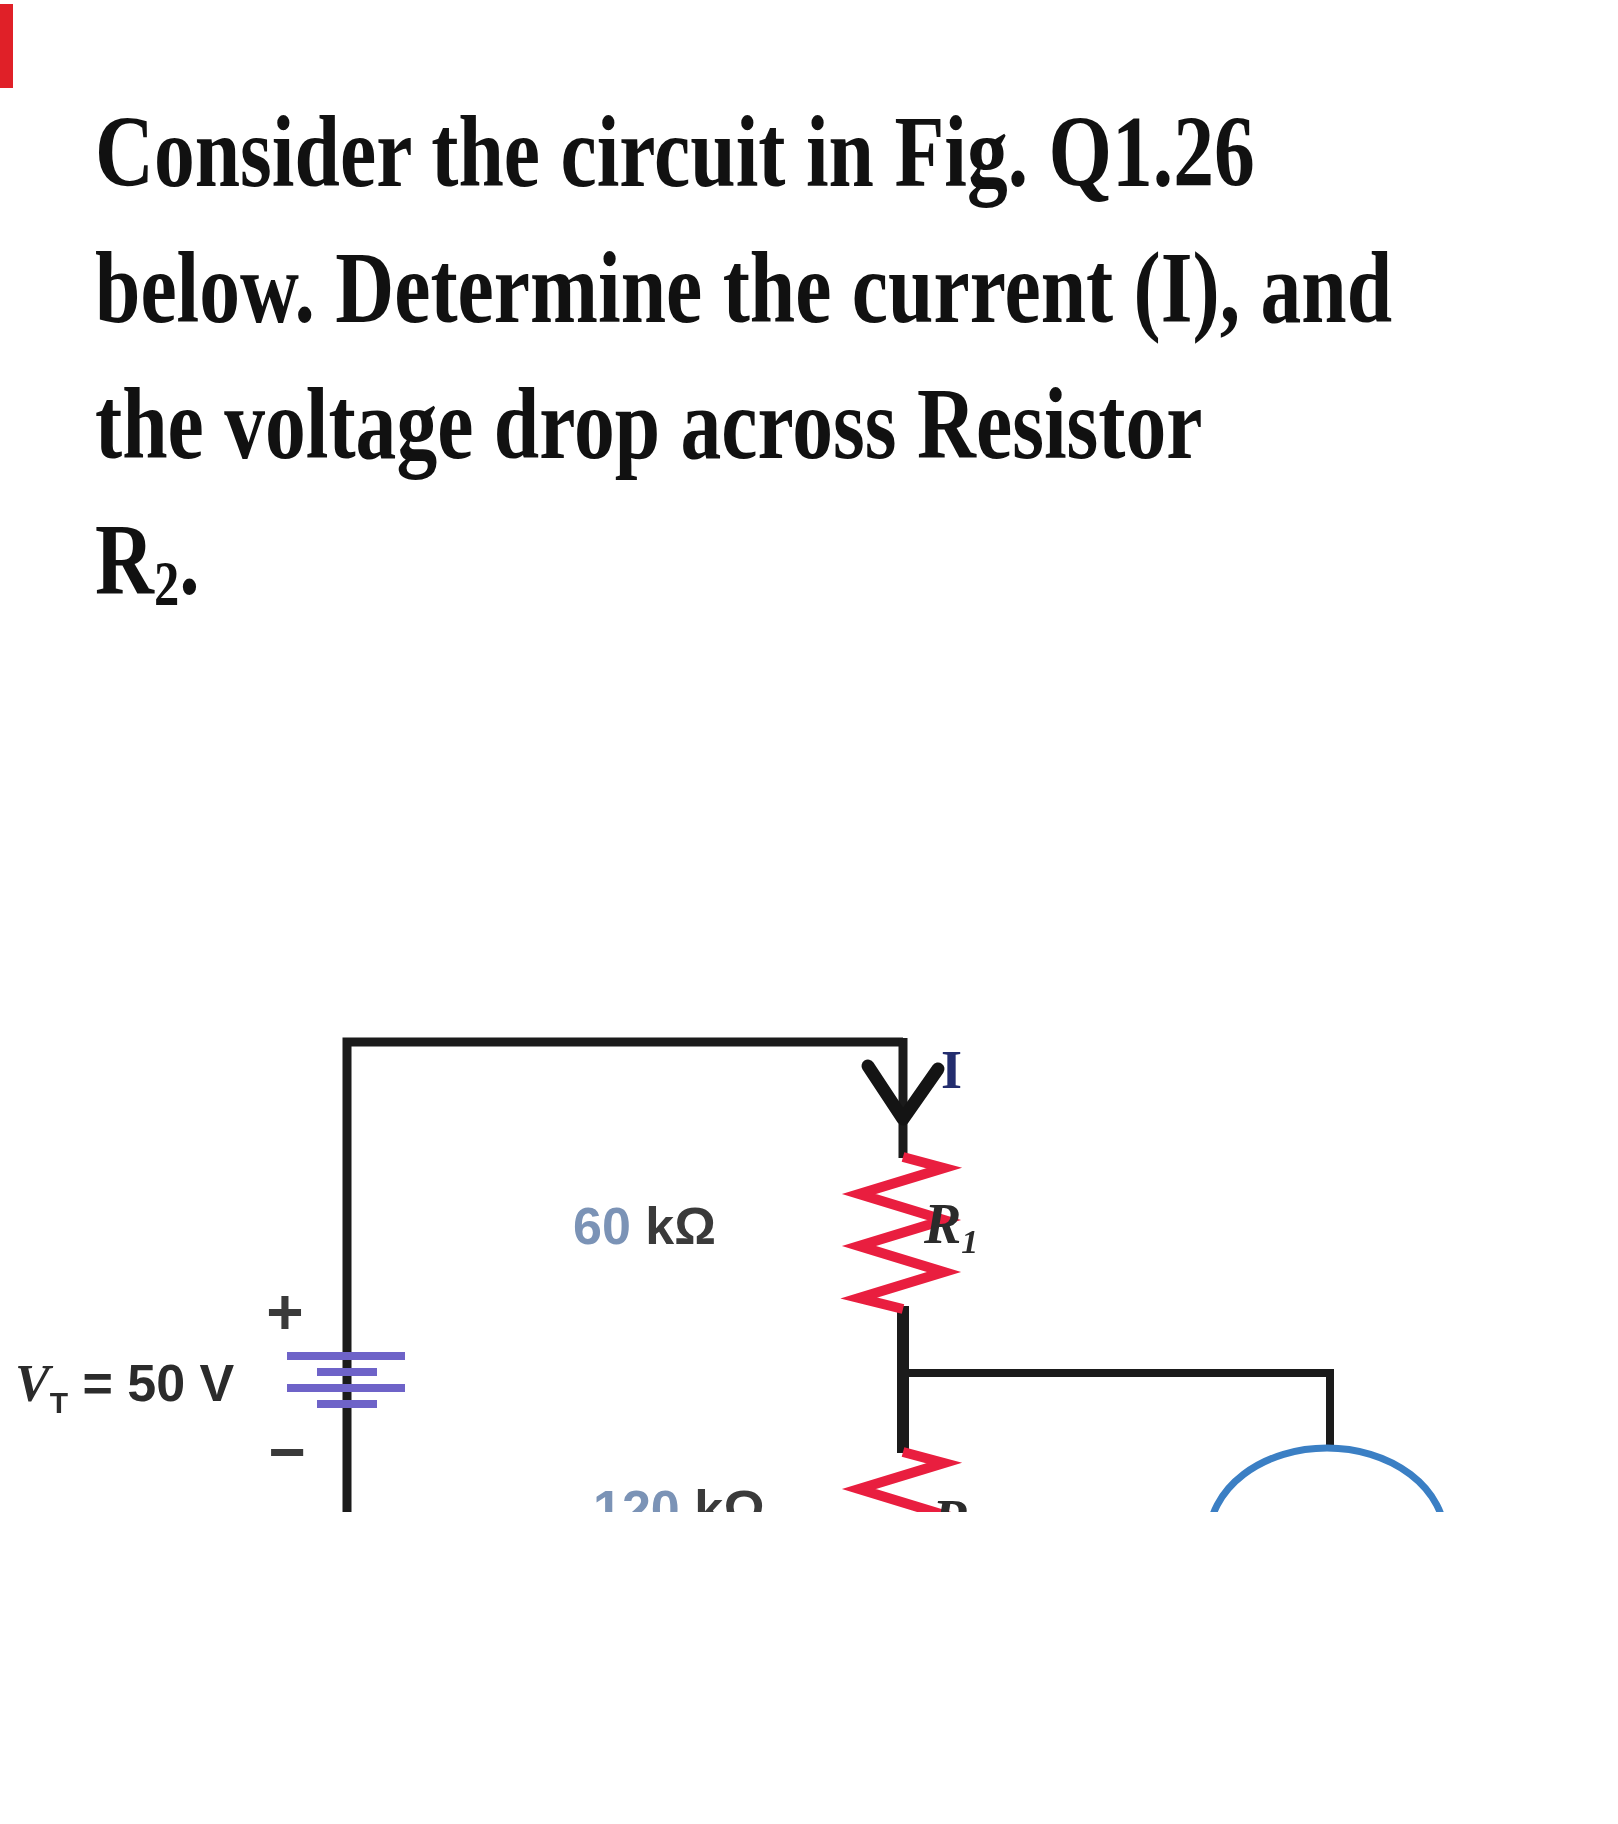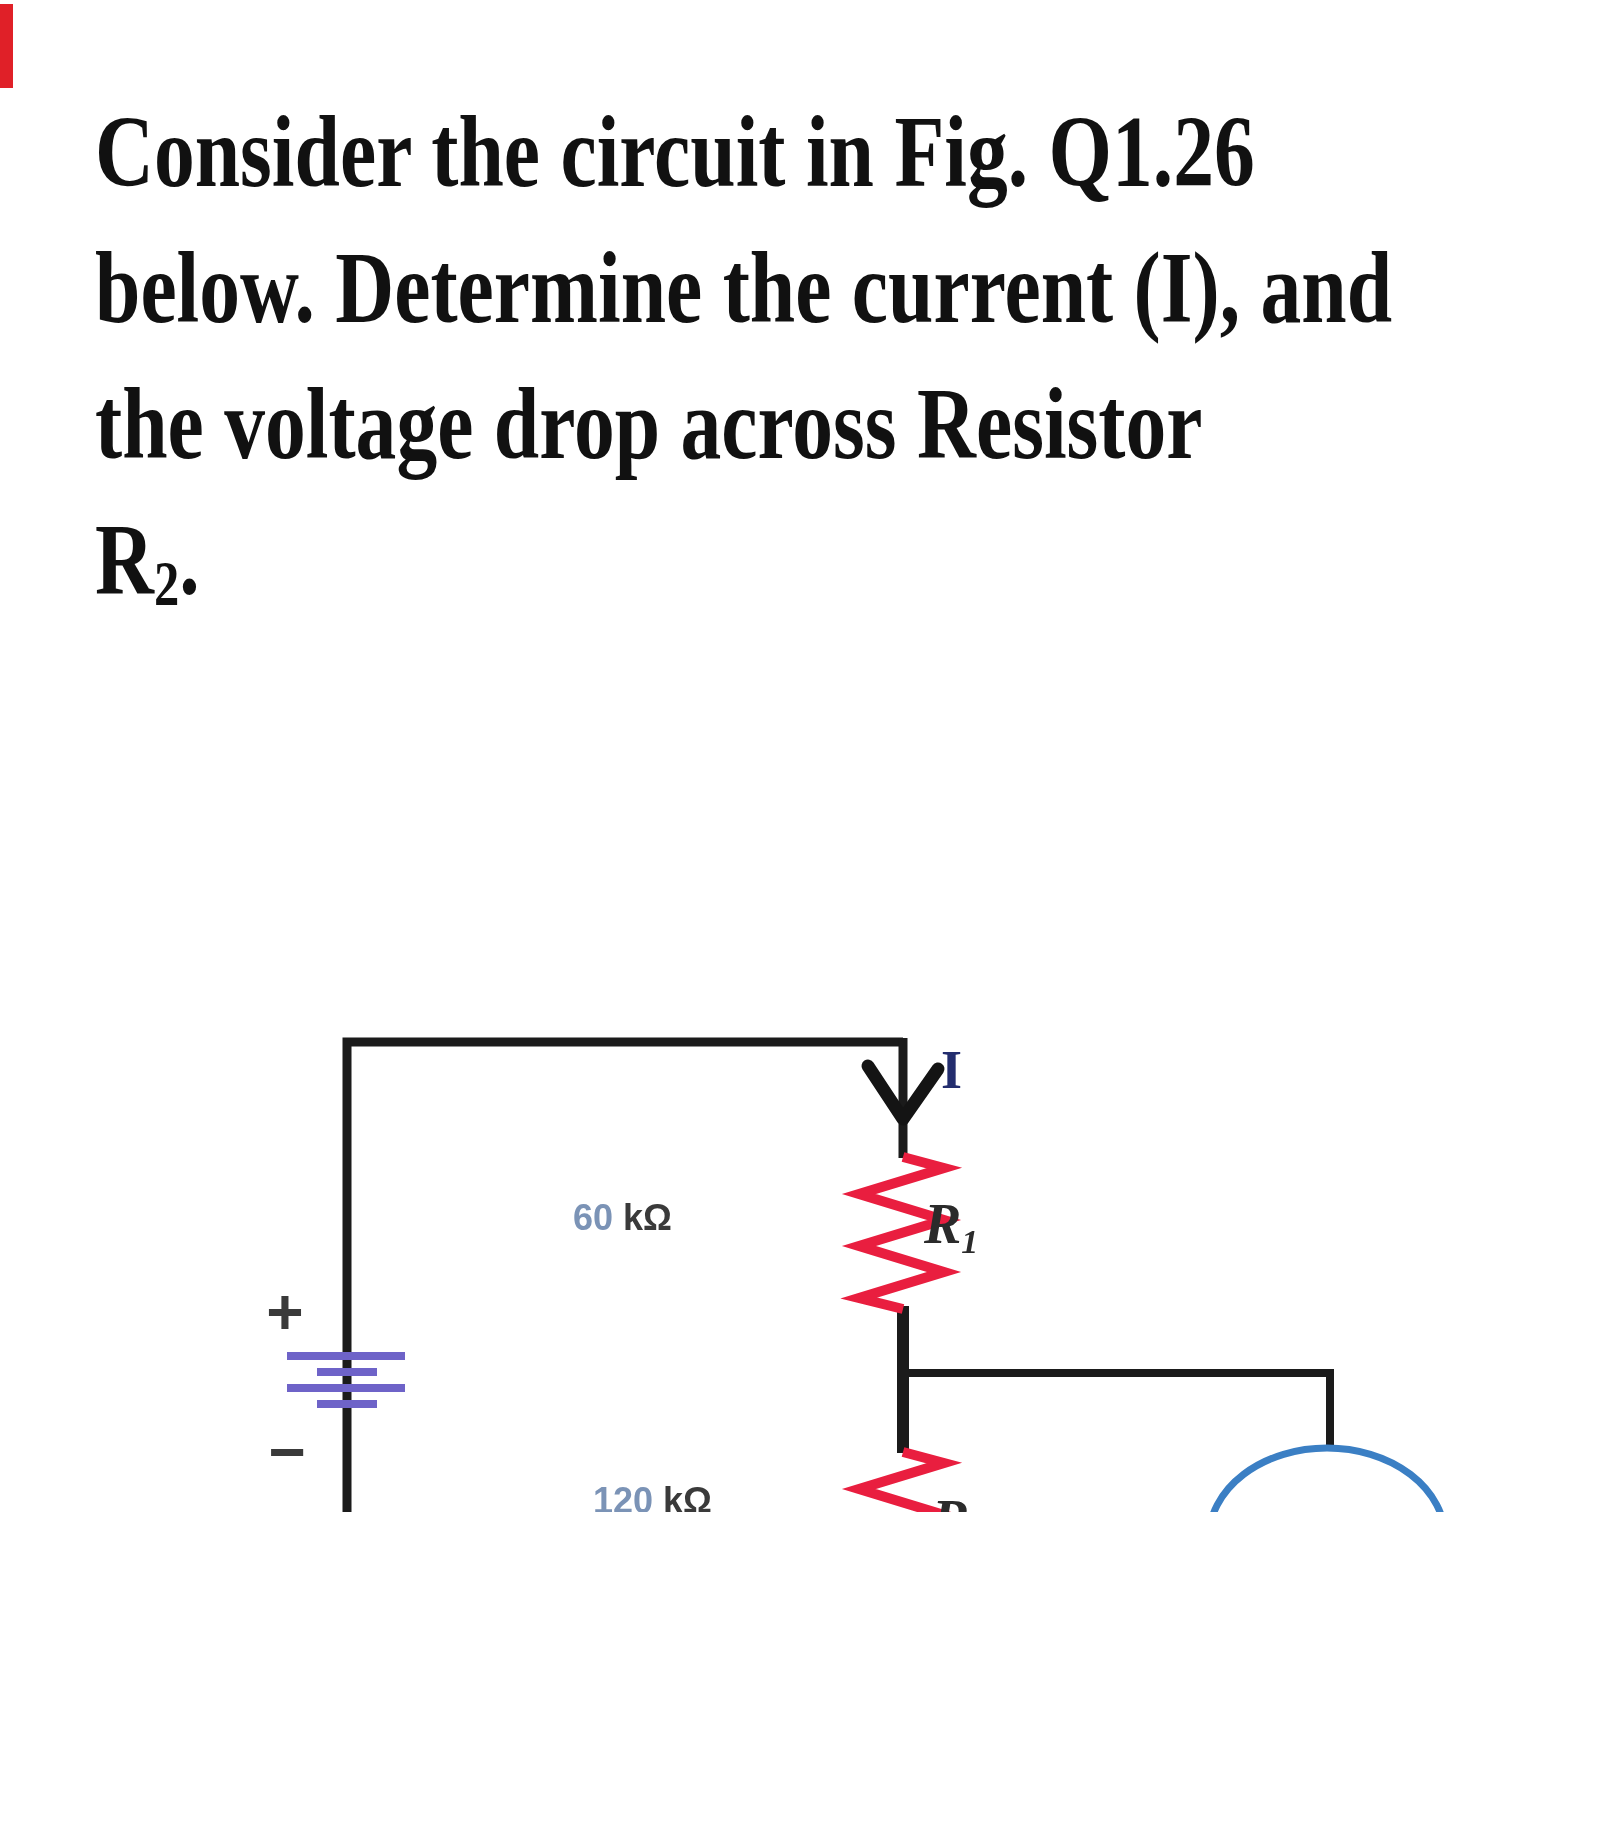--- a/index.html
+++ b/index.html
@@ -12,21 +12,21 @@
            font-family:"Liberation Serif",serif;font-weight:bold;color:#111;
            font-size:102px;line-height:136px;white-space:nowrap;
            transform:scaleX(0.80);transform-origin:0 0;}
   .psub{font-size:0.62em;vertical-align:-0.18em;}
 
   
   .figure{position:absolute;left:0;top:0;width:1618px;height:1824px;}
   .figure svg{position:absolute;left:0;top:0;}
 
   .lbl{position:absolute;line-height:1;white-space:nowrap;}
-  .val-lbl{font-size:36px;font-weight:bold;color:#3a3a3a;text-align:right;}
+  .val-lbl{font-size:52px;font-weight:bold;color:#3a3a3a;text-align:right;}
   .val-num{color:#7b93b6;}
   .r-name{font-family:"Liberation Serif",serif;font-style:italic;font-weight:600;
           font-size:56px;color:#2b2b2b;}
   .r-sub{font-size:34px;vertical-align:-10px;}
   .i-lbl{font-family:"Liberation Serif",serif;font-weight:bold;font-size:54px;color:#232d6e;}
   .src-lbl{font-size:52px;font-weight:bold;color:#2b2b2b;}
   .src-v{font-family:"Liberation Serif",serif;font-style:italic;}
   .src-sub{font-size:30px;vertical-align:-12px;}
   .sign{font-size:64px;font-weight:bold;color:#3a3a3a;width:60px;text-align:center;}
   .meter-v{font-family:"Liberation Serif",serif;font-style:italic;font-weight:600;
@@ -85,19 +85,20 @@
     <div class="lbl r-name" style="left:924px;top:1196px;"><span>R</span><span class="r-sub">1</span></div>
 
     <div class="lbl val-lbl" style="left:593px;top:1483px;"><span class="val-num">120</span> <span>kΩ</span></div>
 
     <div class="lbl r-name" style="left:932px;top:1492px;text-align:right;"><span>R</span><span class="r-sub">2</span></div>
 
     <div class="lbl sign" style="left:255px;top:1280px;">+</div>
 
     <div class="lbl sign" style="left:257px;top:1420px;">−</div>
 
+    <div class="lbl src-lbl" style="left:15px;top:1357px;"><span class="src-v">V</span><span class="src-sub">T</span> <span>= 50 V</span></div>
 
     <div class="lbl meter-v" style="left:1287px;top:1506px;">V</div>
 
     <div class="purple-dot"></div>
   </div>
 
 </div>
 
 </body></html>

